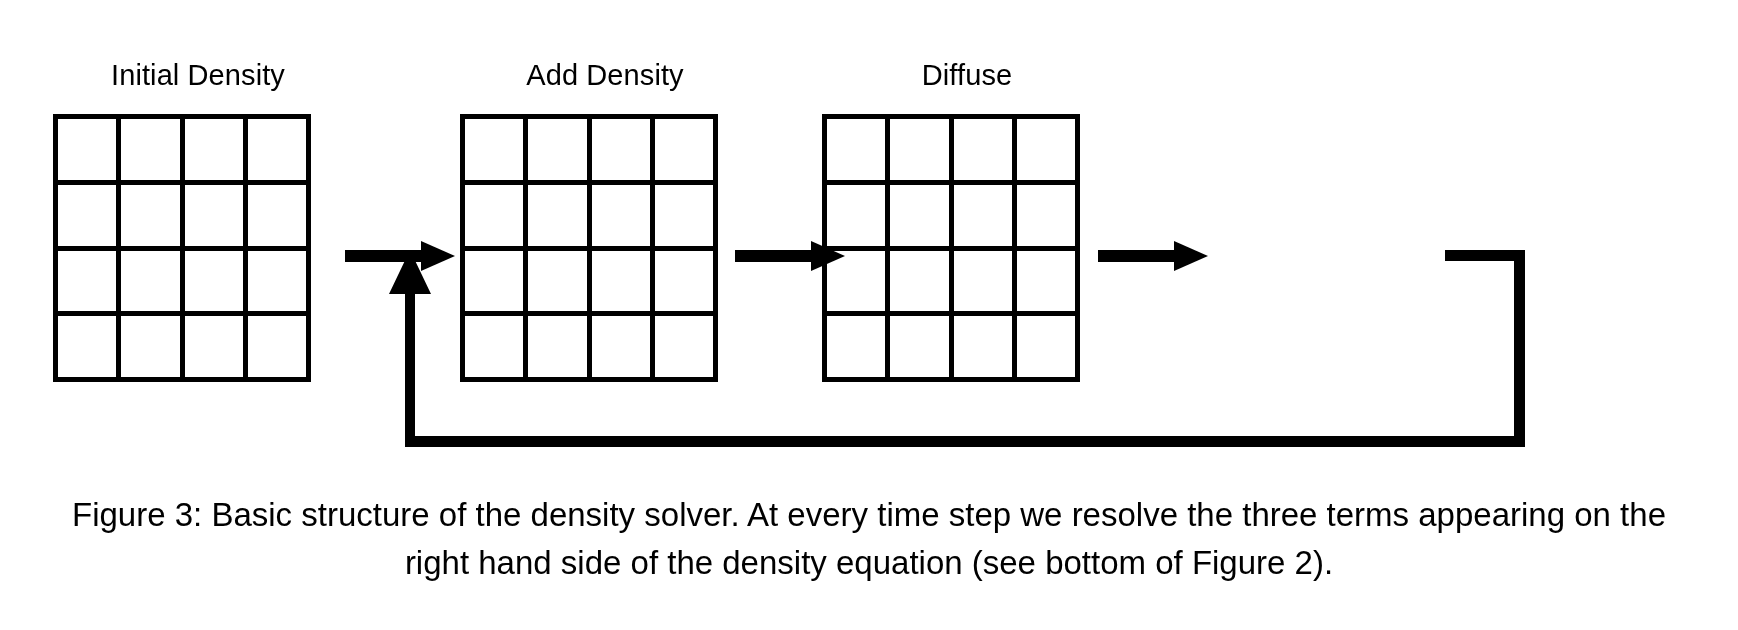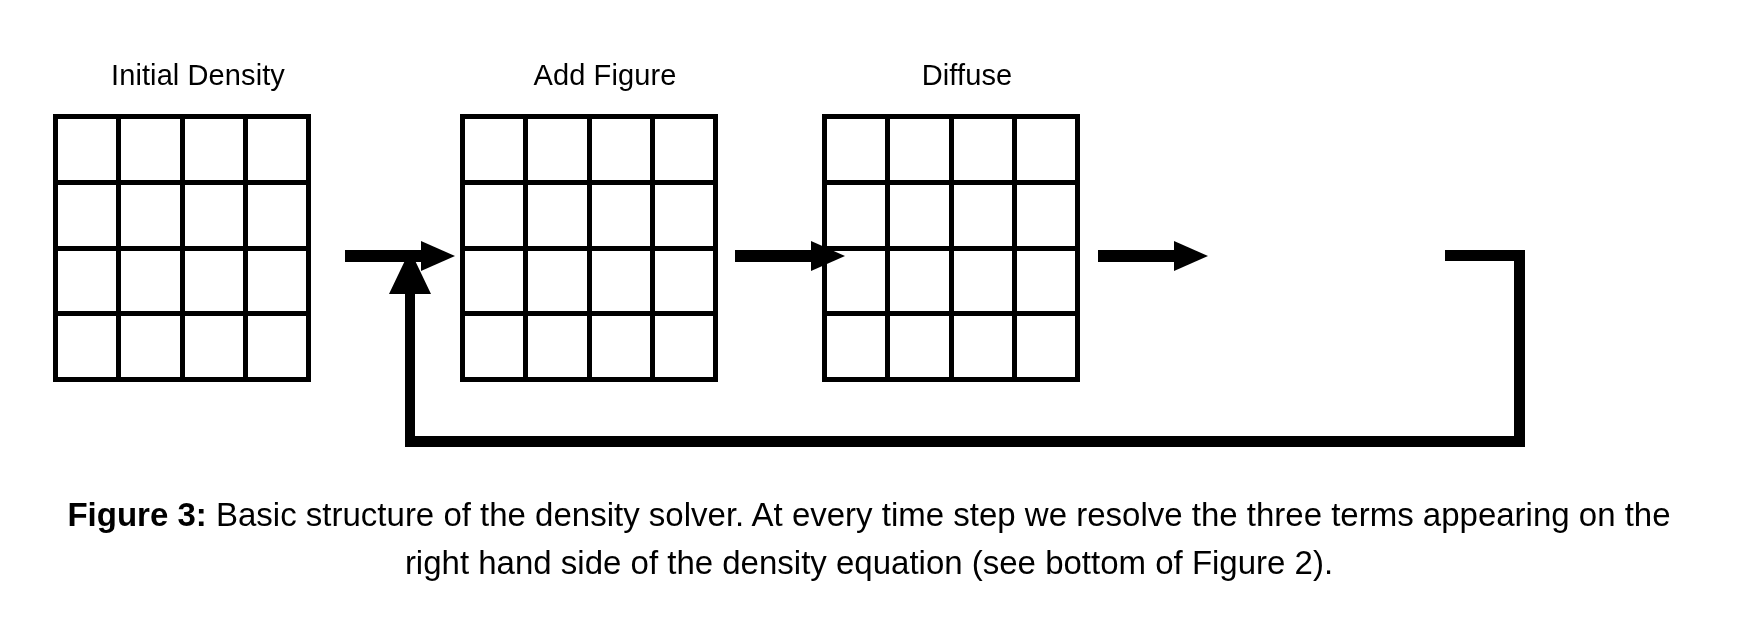--- a/index.html
+++ b/index.html
@@ -89,21 +89,21 @@
     left: 40px;
     top: 467px;
     width: 1658px;
     text-align: center;
     font-size: 33px;
     line-height: 48px;
     color: #000000;
     font-family: "Liberation Sans", sans-serif;
   }
   .caption .cap-label {
-    font-weight: bold;
+    font-weight: normal;
   }
   .caption .cap-text {
     font-weight: normal;
   }
 </style>
 </head>
 <body>
 
 <div id="figure-root">
 
@@ -125,21 +125,21 @@
         <div class="cell"></div>
         <div class="cell"></div>
         <div class="cell"></div>
         <div class="cell"></div>
         <div class="cell"></div>
         <div class="cell"></div>
       </div>
     </div>
 
     <div class="stage" style="left:460px;">
-      <div class="stage-label">Add Figure</div>
+      <div class="stage-label">Add Density</div>
       <div class="grid">
         <div class="cell"></div>
         <div class="cell"></div>
         <div class="cell"></div>
         <div class="cell"></div>
         <div class="cell"></div>
         <div class="cell"></div>
         <div class="cell"></div>
         <div class="cell"></div>
         <div class="cell"></div>

